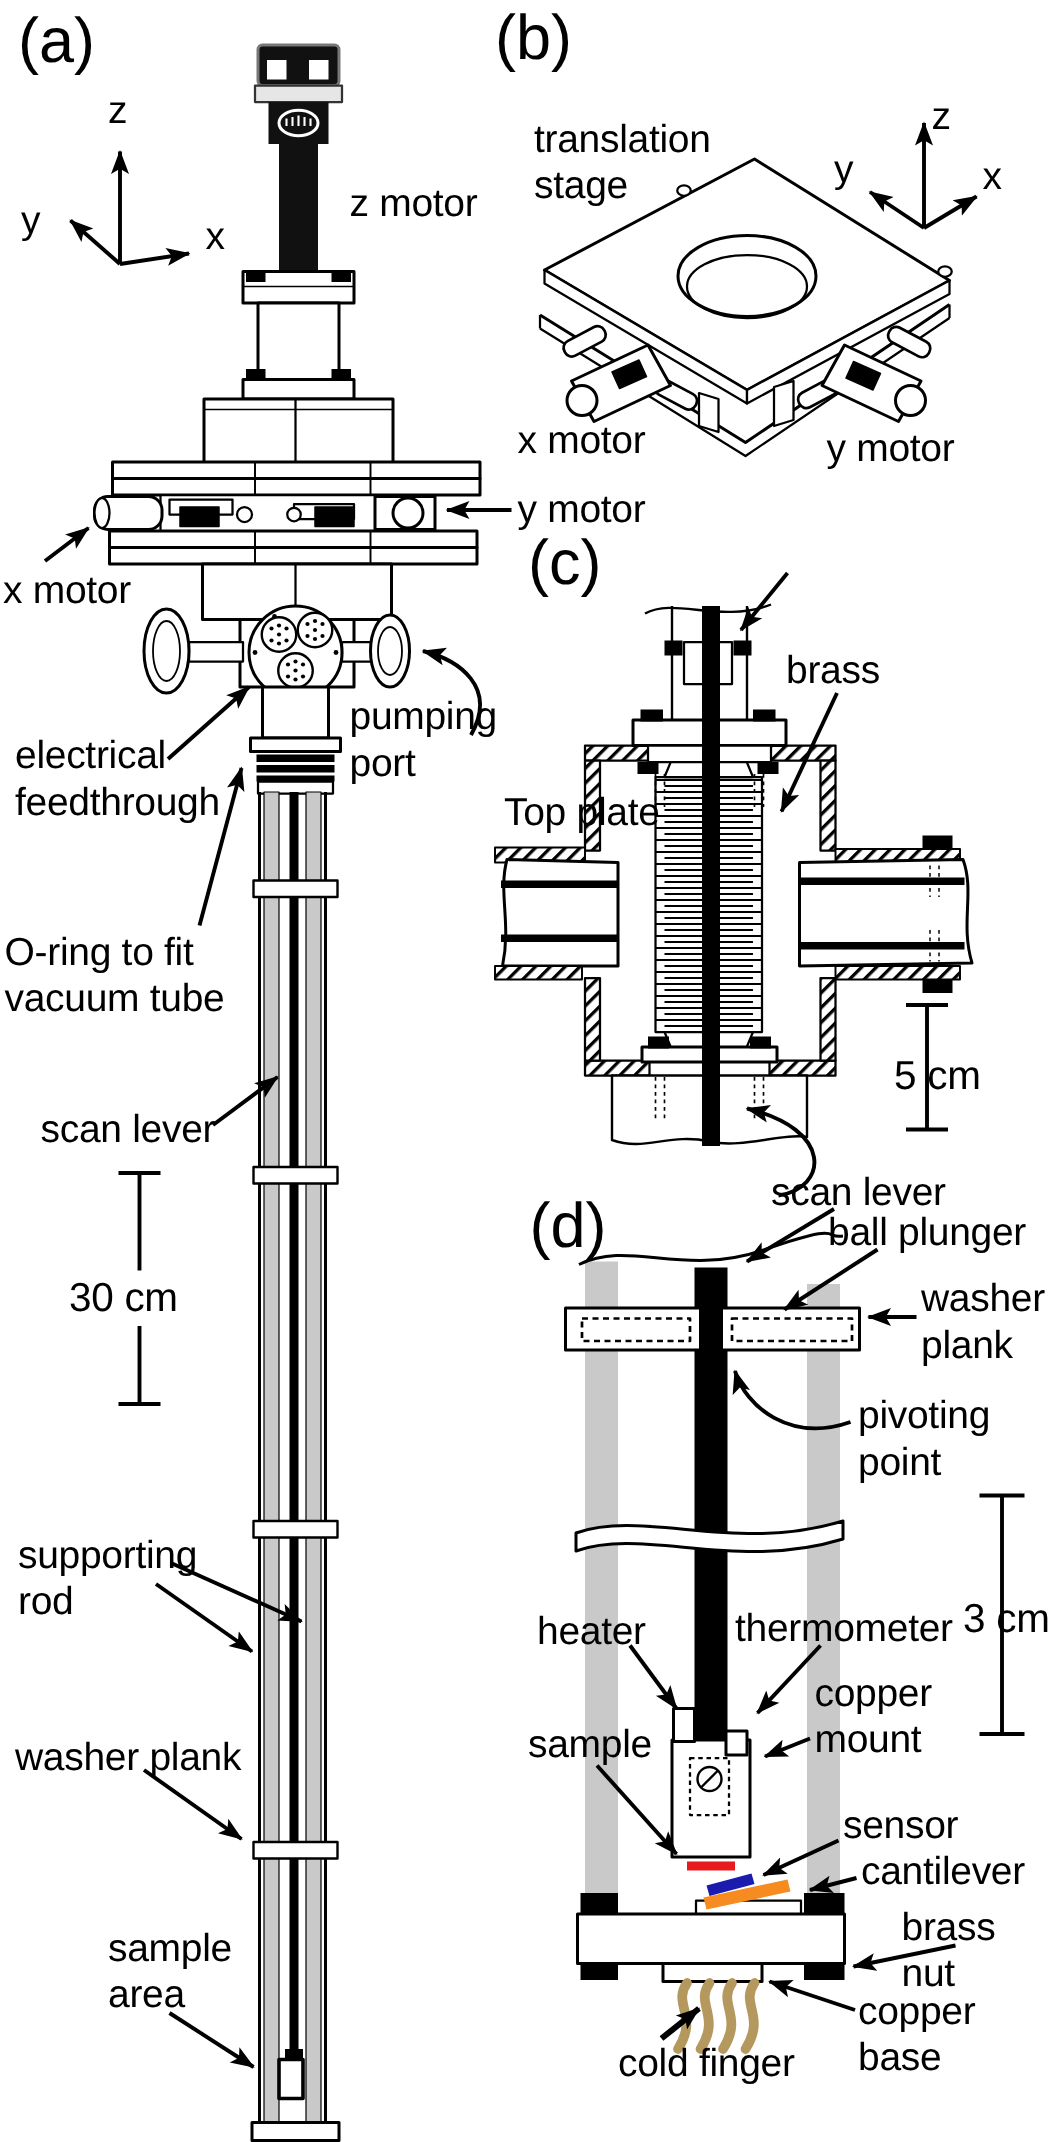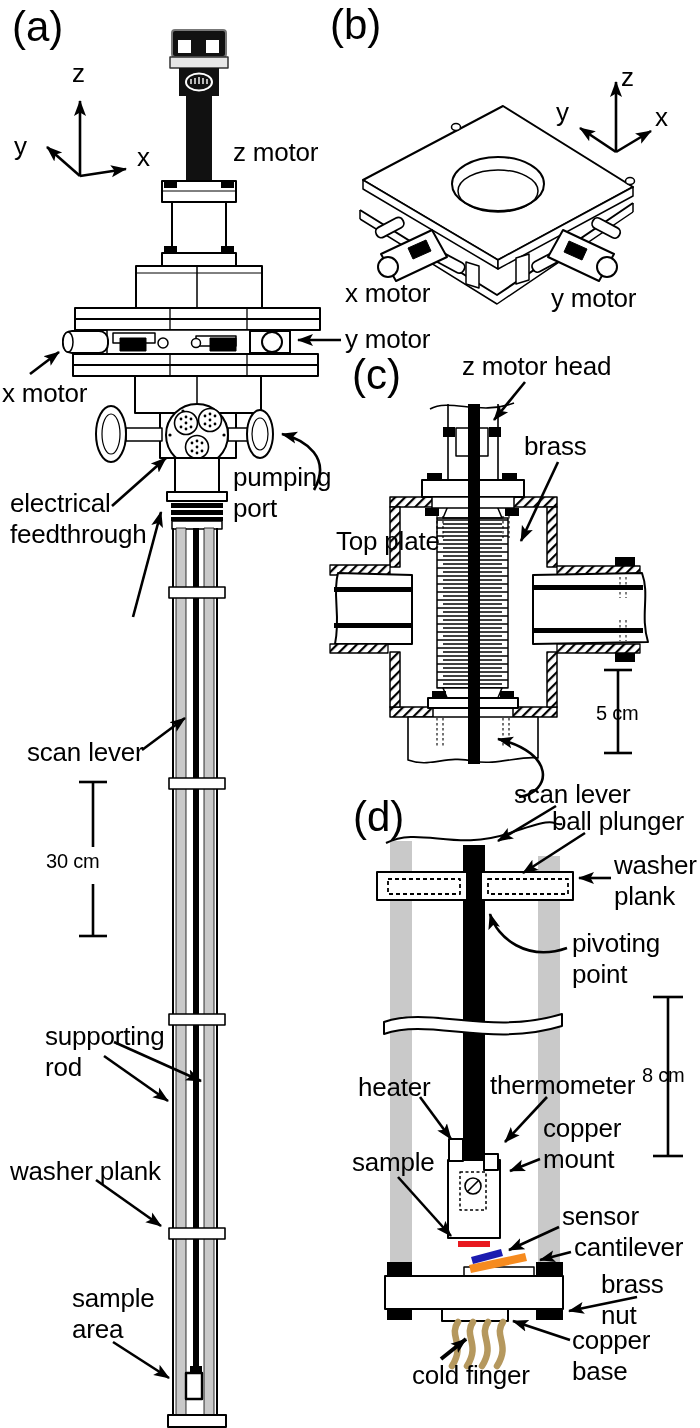--- a/index.html
+++ b/index.html
@@ -2,21 +2,21 @@
 <html><head>
 <meta charset="utf-8">
 <style>
   html,body{margin:0;padding:0;background:#fff;}
   #fig{position:relative;width:700px;height:1428px;background:#fff;overflow:hidden;
        font-family:"Liberation Sans",sans-serif;color:#000;}
   #art{position:absolute;left:0;top:0;}
   .lbl{position:absolute;font:26px/1.18 "Liberation Sans",sans-serif;color:#000;
        white-space:pre-line;letter-spacing:-0.2px;}
   .tag{position:absolute;font:42px/1 "Liberation Sans",sans-serif;color:#000;}
-  .sc{font-size:20px;}
+  .sc{font-size:27px;}
 </style>
 </head>
 <body>
 
 <div id="fig">
 
 <svg id="art" width="700" height="1428" viewBox="0 0 700 1428">
   <defs>
     <marker id="ah" markerUnits="userSpaceOnUse" markerWidth="18" markerHeight="14" refX="15" refY="7" orient="auto">
       <path d="M0,1 L16,7 L0,13 L3.5,7 Z" fill="#000"></path>
@@ -361,56 +361,59 @@
       <line x1="570" y1="1340" x2="513" y2="1321" marker-end="url(#ah)"></line>
       <line x1="441" y1="1359" x2="466" y2="1339" stroke-width="4" marker-end="url(#ah)"></line>
     </g>
   </g>
 </svg>
 
   <div class="tag" style="left:12px;top:6px">(a)</div>
   <div class="lbl" style="left:72px;top:58px">z</div>
   <div class="lbl" style="left:14px;top:131px">y</div>
   <div class="lbl" style="left:137px;top:142px">x</div>
-  <div class="lbl" style="left:233px;top:137px">z motor</div>
+  <div class="lbl" style="left:233px;top:120px">z motor</div>
   <div class="lbl" style="left:345px;top:324px">y motor</div>
   <div class="lbl" style="left:2px;top:378px">x motor</div>
   <div class="lbl" style="left:233px;top:462px">pumping
 port</div>
   <div class="lbl" style="left:10px;top:488px">electrical
 feedthrough</div>
+  <div class="lbl" style="left:3px;top:619px">O-ring to fit
+vacuum tube</div>
   <div class="lbl" style="left:27px;top:737px">scan lever</div>
   <div class="lbl sc" style="left:46px;top:850px">30 cm</div>
-  <div class="lbl" style="left:45px;top:1021px">supporting
+  <div class="lbl" style="left:12px;top:1021px">supporting
 rod</div>
   <div class="lbl" style="left:10px;top:1156px">washer plank</div>
   <div class="lbl" style="left:72px;top:1283px">sample
 area</div>
 
   <div class="tag" style="left:330px;top:4px">(b)</div>
+  <div class="lbl" style="left:356px;top:77px">translation
+stage</div>
   <div class="lbl" style="left:621px;top:62px">z</div>
   <div class="lbl" style="left:556px;top:97px">y</div>
   <div class="lbl" style="left:655px;top:102px">x</div>
   <div class="lbl" style="left:345px;top:278px">x motor</div>
   <div class="lbl" style="left:551px;top:283px">y motor</div>
 
   <div class="tag" style="left:352px;top:354px">(c)</div>
-  <div class="lbl" style="left:462px;top:351px">z motor head</div>
   <div class="lbl" style="left:524px;top:431px">brass</div>
   <div class="lbl" style="left:336px;top:526px">Top plate</div>
   <div class="lbl sc" style="left:596px;top:702px">5 cm</div>
 
   <div class="tag" style="left:353px;top:796px">(d)</div>
   <div class="lbl" style="left:514px;top:779px">scan lever</div>
   <div class="lbl" style="left:552px;top:806px">ball plunger</div>
   <div class="lbl" style="left:572px;top:928px">pivoting
 point</div>
   <div class="lbl" style="left:614px;top:850px">washer
 plank</div>
-  <div class="lbl sc" style="left:642px;top:1064px">8 cm</div>
+  <div class="lbl sc" style="left:642px;top:1064px">3 cm</div>
   <div class="lbl" style="left:358px;top:1072px">heater</div>
   <div class="lbl" style="left:490px;top:1070px">thermometer</div>
   <div class="lbl" style="left:543px;top:1113px">copper
 mount</div>
   <div class="lbl" style="left:352px;top:1147px">sample</div>
   <div class="lbl" style="left:562px;top:1201px">sensor</div>
   <div class="lbl" style="left:574px;top:1232px">cantilever</div>
   <div class="lbl" style="left:601px;top:1269px">brass nut</div>
   <div class="lbl" style="left:572px;top:1325px">copper
 base</div>

